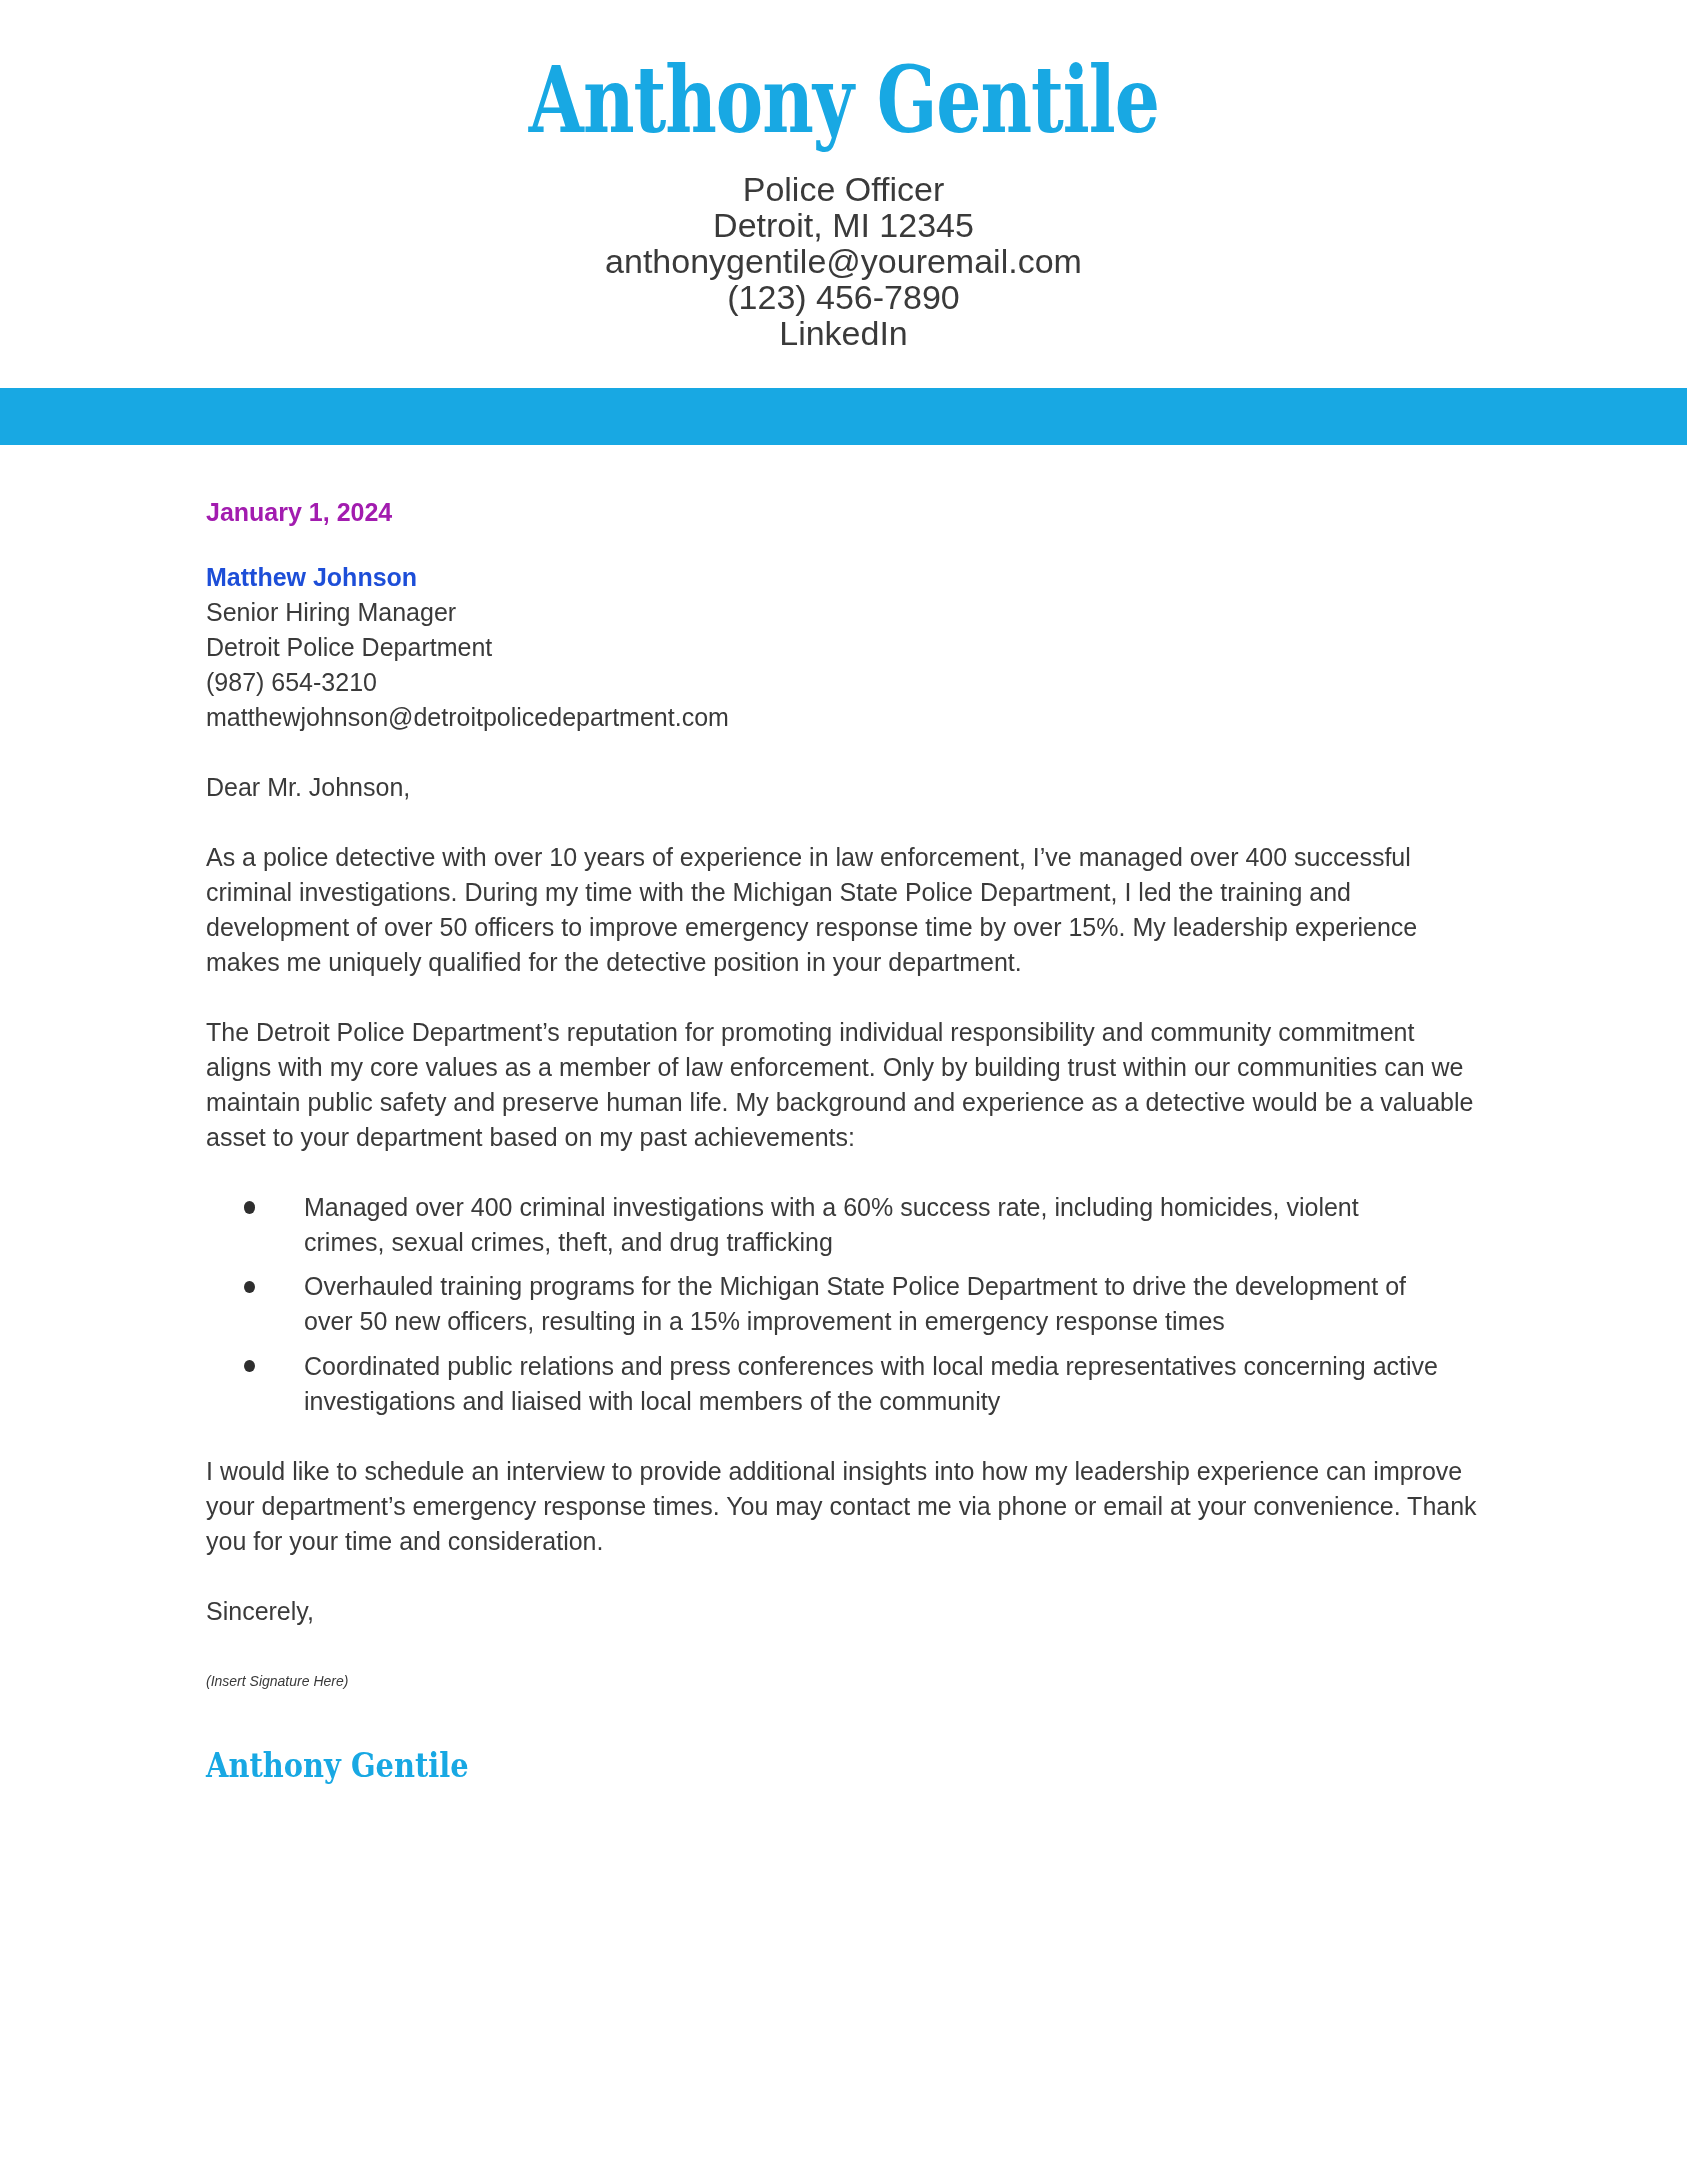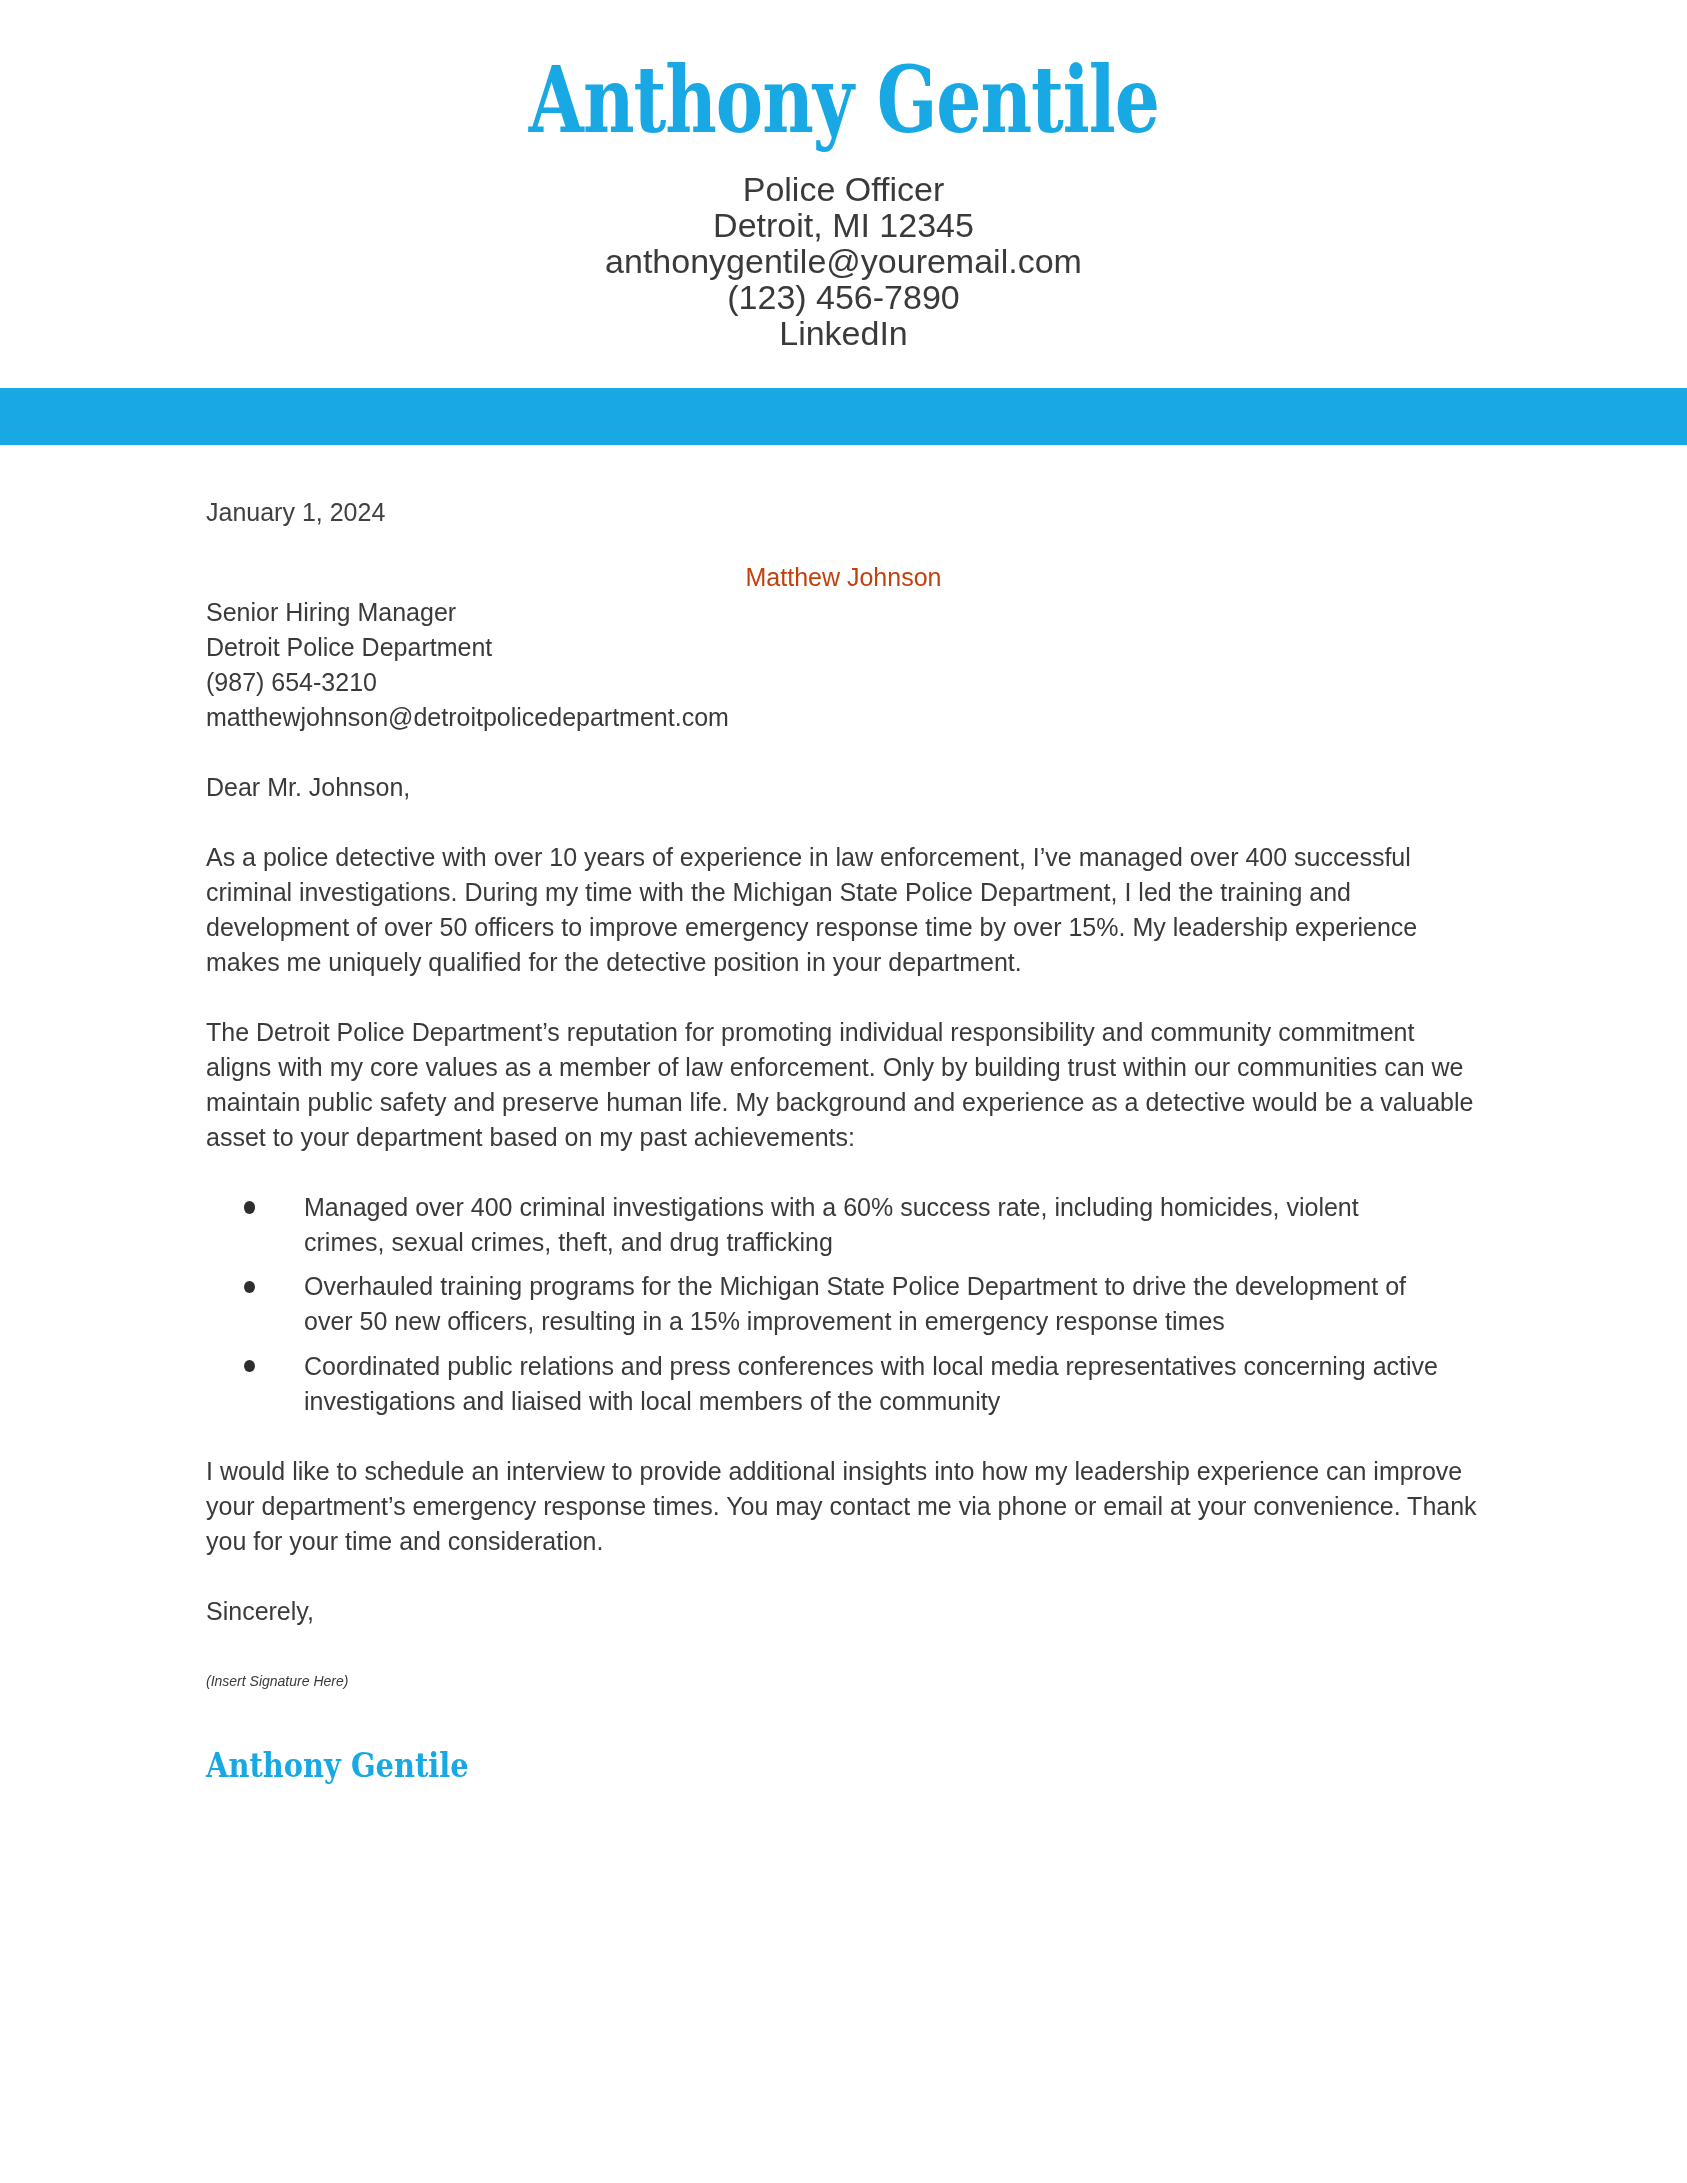--- a/index.html
+++ b/index.html
@@ -50,27 +50,27 @@
     height: 57px;
   }
   
   .letter {
     padding: 50px 206px 0 206px;
     font-size: 25px;
     line-height: 35px;
   }
   .letter p { margin: 0 0 35px 0; }
   .date-line {
-    font-weight: 400;
-    color: #404040;
+    font-weight: 700;
+    color: #a21caf;
     margin-bottom: 30px !important;
   }
   .recipient-block { margin-bottom: 35px; }
   .recipient-line { display: block; }
-  .recipient-name { font-weight: 400; color: #c2410c; text-align: center; }
+  .recipient-name { font-weight: 700; color: #1d4ed8; }
   .bullet-list {
     list-style: none;
     margin: 4px 0 35px 0;
     padding: 0 0 0 98px;
   }
   .bullet-list li {
     position: relative;
     margin-bottom: 9.3px;
     padding-right: 40px;
   }

